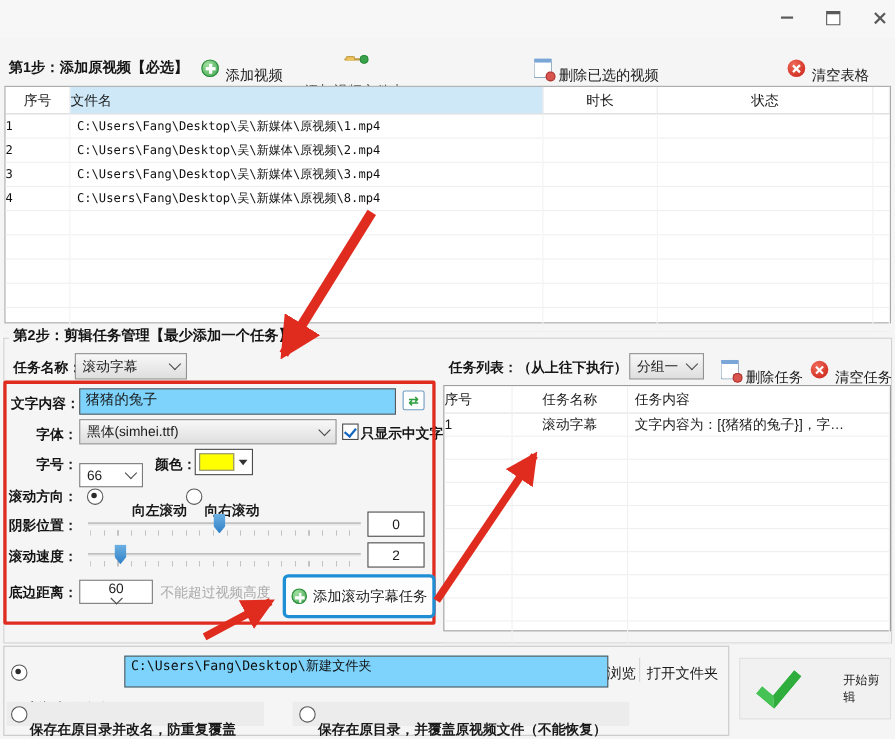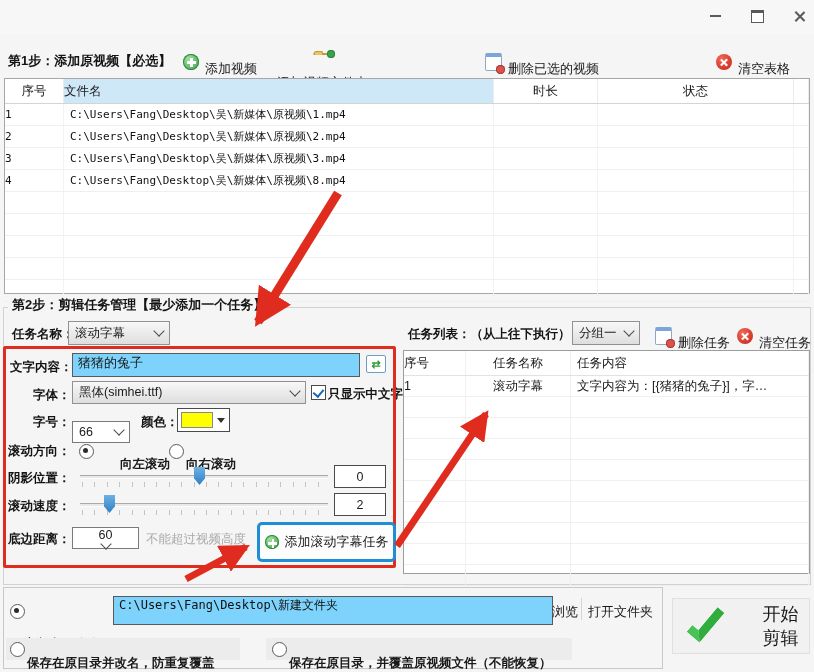--- a/index.html
+++ b/index.html
@@ -357,21 +357,21 @@
   <div class="graychip" style="left:6px;top:638px;width:234px;"></div>
   <span class="radio" style="left:10px;top:642px;"></span>
   <div class="abs txt" style="left:27px;top:642px;font-weight:bold;">保存在原目录并改名，防重复覆盖</div>
 
   <div class="graychip" style="left:266px;top:638px;width:306px;"></div>
   <span class="radio" style="left:272px;top:642px;"></span>
   <div class="abs txt" style="left:289px;top:642px;font-weight:bold;">保存在原目录，并覆盖原视频文件（不能恢复）</div>
 
   <div class="abs startbtn">
     <span class="big-check"></span>
-    <span style="margin-left:48px;font-size:18px;">开始剪辑</span>
+    <span style="margin-left:48px;font-size:11px;">开始剪辑</span>
   </div>
 
   <svg class="arrows" viewBox="0 0 814 672">
     <defs>
       <marker id="ah" viewBox="0 0 10 10" refX="8.5" refY="5" markerWidth="4.2" markerHeight="4.2" orient="auto">
         <path d="M0,0 L10,5 L0,10 z" fill="#e02b1f"></path>
       </marker>
     </defs>
     <line x1="338" y1="193" x2="258" y2="322" stroke="#e02b1f" stroke-width="9" marker-end="url(#ah)"></line>
     <line x1="186" y1="579" x2="246" y2="547" stroke="#e02b1f" stroke-width="7" marker-end="url(#ah)"></line>

